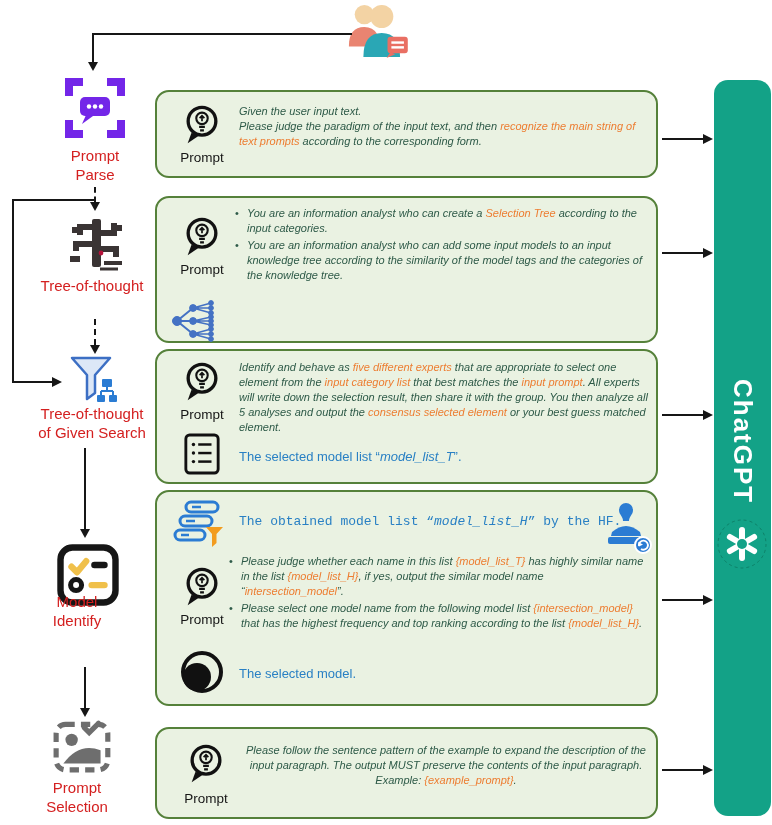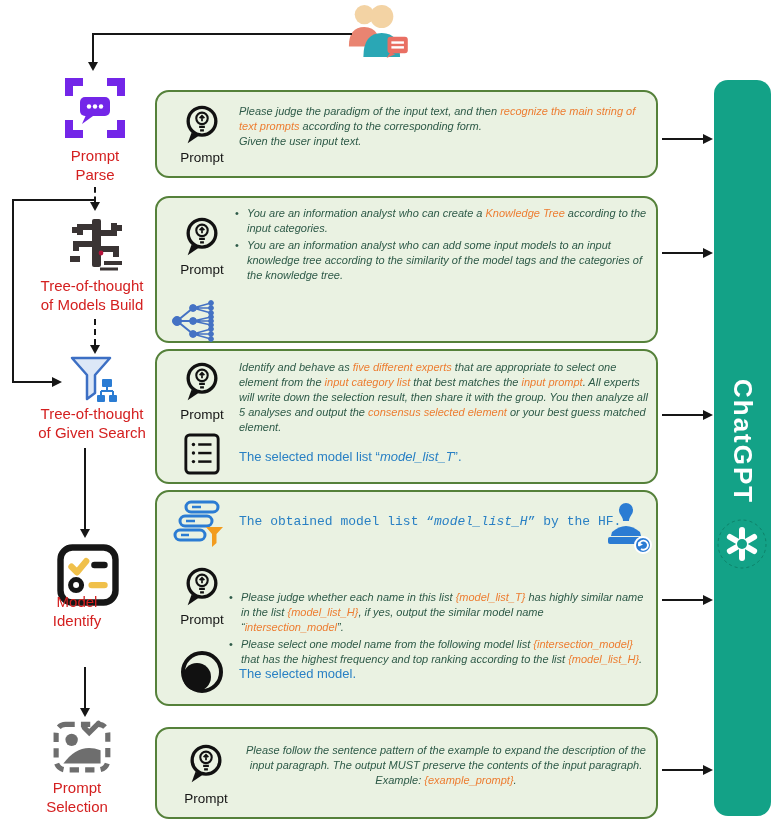--- a/index.html
+++ b/index.html
@@ -94,21 +94,20 @@
       <path d="M34 33 H16 V40"></path>
       <path d="M38 38 H56 V46"></path>
       <path d="M20 48 H10"></path>
       <path d="M44 52 H62" stroke-width="4"></path>
       <path d="M40 58 H58" stroke-width="3"></path>
       <circle cx="41" cy="42" r="2.4" fill="#B5123A" stroke="none"></circle>
     </svg>
   </div>
   <div class="stage-label" style="left:12px;top:276px;width:160px;">
     <span>Tree-of-thought</span>
-    <span>of Models Build</span>
   </div>
 
   <div class="vdash" style="left:94px;top:319px;height:26px;"></div>
   <div class="head-down" style="left:90px;top:345px;"></div>
 
   <div class="abs" style="left:66px;top:355px;">
     <svg width="60" height="50" viewBox="0 0 56 50">
       <path d="M4 3 H42 L27 20 V38 L19 44 V20 Z" fill="#DCE7F7" stroke="#3C6FC4" stroke-width="2.5" stroke-linejoin="round"></path>
       <rect x="34" y="24" width="10" height="8" rx="1" fill="#2B7CD3"></rect>
       <path d="M39 32 v4 M33 36 h12 M33 36 v4 M45 36 v4" stroke="#2B7CD3" stroke-width="2" fill="none"></path>
@@ -159,38 +158,38 @@
       <svg width="42" height="48" viewBox="0 0 44 48" fill="none" stroke="#111">
         <circle cx="22" cy="19" r="14.5" stroke-width="3.5"></circle>
         <path d="M11 31 L7 42 L19 34" fill="#111" stroke="none"></path>
         <circle cx="22" cy="16" r="6" stroke-width="2.2"></circle>
         <path d="M22 19 V13.5 M19.5 15.8 L22 13.3 L24.5 15.8" stroke-width="1.8"></path>
         <path d="M19 25 h6 M20 28.5 h4" stroke-width="2.4"></path>
       </svg>
     </div>
     <div class="plabel" style="left:8px;top:58px;width:74px;">Prompt</div>
     <div class="ptext" style="left:82px;top:12px;width:412px;">
+      <div><span>Given the user input text.</span></div>
       <div><span>Please judge the paradigm of the input text, and then </span><span class="c-orange">recognize the main string of text prompts</span><span> according to the corresponding form.</span></div>
-      <div><span>Given the user input text.</span></div>
     </div>
   </div>
 
   <div class="gbox" style="top:196px;height:147px;">
     <div class="abs" style="left:24px;top:16px;">
       <svg width="42" height="48" viewBox="0 0 44 48" fill="none" stroke="#111">
         <circle cx="22" cy="19" r="14.5" stroke-width="3.5"></circle>
         <path d="M11 31 L7 42 L19 34" fill="#111" stroke="none"></path>
         <circle cx="22" cy="16" r="6" stroke-width="2.2"></circle>
         <path d="M22 19 V13.5 M19.5 15.8 L22 13.3 L24.5 15.8" stroke-width="1.8"></path>
         <path d="M19 25 h6 M20 28.5 h4" stroke-width="2.4"></path>
       </svg>
     </div>
     <div class="plabel" style="left:8px;top:64px;width:74px;">Prompt</div>
     <div class="ptext bullets" style="left:76px;top:8px;width:418px;">
-      <div class="bl"><span>You are an information analyst who can create a </span><span class="c-orange">Knowledge Tree</span><span> according to the input categories.</span></div>
+      <div class="bl"><span>You are an information analyst who can create a </span><span class="c-orange">Selection Tree</span><span> according to the input categories.</span></div>
       <div class="bl"><span>You are an information analyst who can add some input models to an input knowledge tree according to the similarity of the model tags and the categories of the knowledge tree.</span></div>
     </div>
     <div class="abs" style="left:14px;top:102px;">
       <svg width="56" height="42" viewBox="0 0 56 42" stroke="#4472C4" fill="#4472C4">
         <path d="M6 21 L22 8 M6 21 L22 21 M6 21 L22 34" stroke-width="2" fill="none"></path>
         <path d="M22 8 L40 3 M22 8 L40 8 M22 8 L40 13" stroke-width="1.6" fill="none"></path>
         <path d="M22 21 L40 17 M22 21 L40 21 M22 21 L40 25" stroke-width="1.6" fill="none"></path>
         <path d="M22 34 L40 29 M22 34 L40 34 M22 34 L40 39" stroke-width="1.6" fill="none"></path>
         <circle cx="6" cy="21" r="4.5"></circle>
           <circle cx="22" cy="8" r="3.4"></circle>
@@ -261,21 +260,21 @@
     <div class="abs" style="left:24px;top:72px;">
       <svg width="42" height="48" viewBox="0 0 44 48" fill="none" stroke="#111">
         <circle cx="22" cy="19" r="14.5" stroke-width="3.5"></circle>
         <path d="M11 31 L7 42 L19 34" fill="#111" stroke="none"></path>
         <circle cx="22" cy="16" r="6" stroke-width="2.2"></circle>
         <path d="M22 19 V13.5 M19.5 15.8 L22 13.3 L24.5 15.8" stroke-width="1.8"></path>
         <path d="M19 25 h6 M20 28.5 h4" stroke-width="2.4"></path>
       </svg>
     </div>
     <div class="plabel" style="left:8px;top:120px;width:74px;">Prompt</div>
-    <div class="ptext bullets" style="left:70px;top:62px;width:422px;margin-top:36px;">
+    <div class="ptext bullets" style="left:70px;top:62px;width:422px;">
       <div class="bl"><span>Please judge whether each name in this list </span><span class="c-orange">{model_list_T}</span><span> has highly similar name in the list </span><span class="c-orange">{model_list_H}</span><span>, if yes, output the similar model name “</span><span class="c-orange">intersection_model</span><span>”.</span></div>
       <div class="bl"><span>Please select one model name from the following model list </span><span class="c-orange">{intersection_model}</span><span> that has the highest frequency and top ranking according to the list </span><span class="c-orange">{model_list_H}</span><span>.</span></div>
     </div>
     <div class="abs" style="left:20px;top:158px;">
       <svg width="48" height="48" viewBox="0 0 48 48">
         <circle cx="25" cy="22" r="19" fill="none" stroke="#111" stroke-width="4"></circle>
         <circle cx="20" cy="27" r="14" fill="#111"></circle>
       </svg>
     </div>
     <div class="outline" style="left:82px;top:174px;"><span>The selected model.</span></div>

